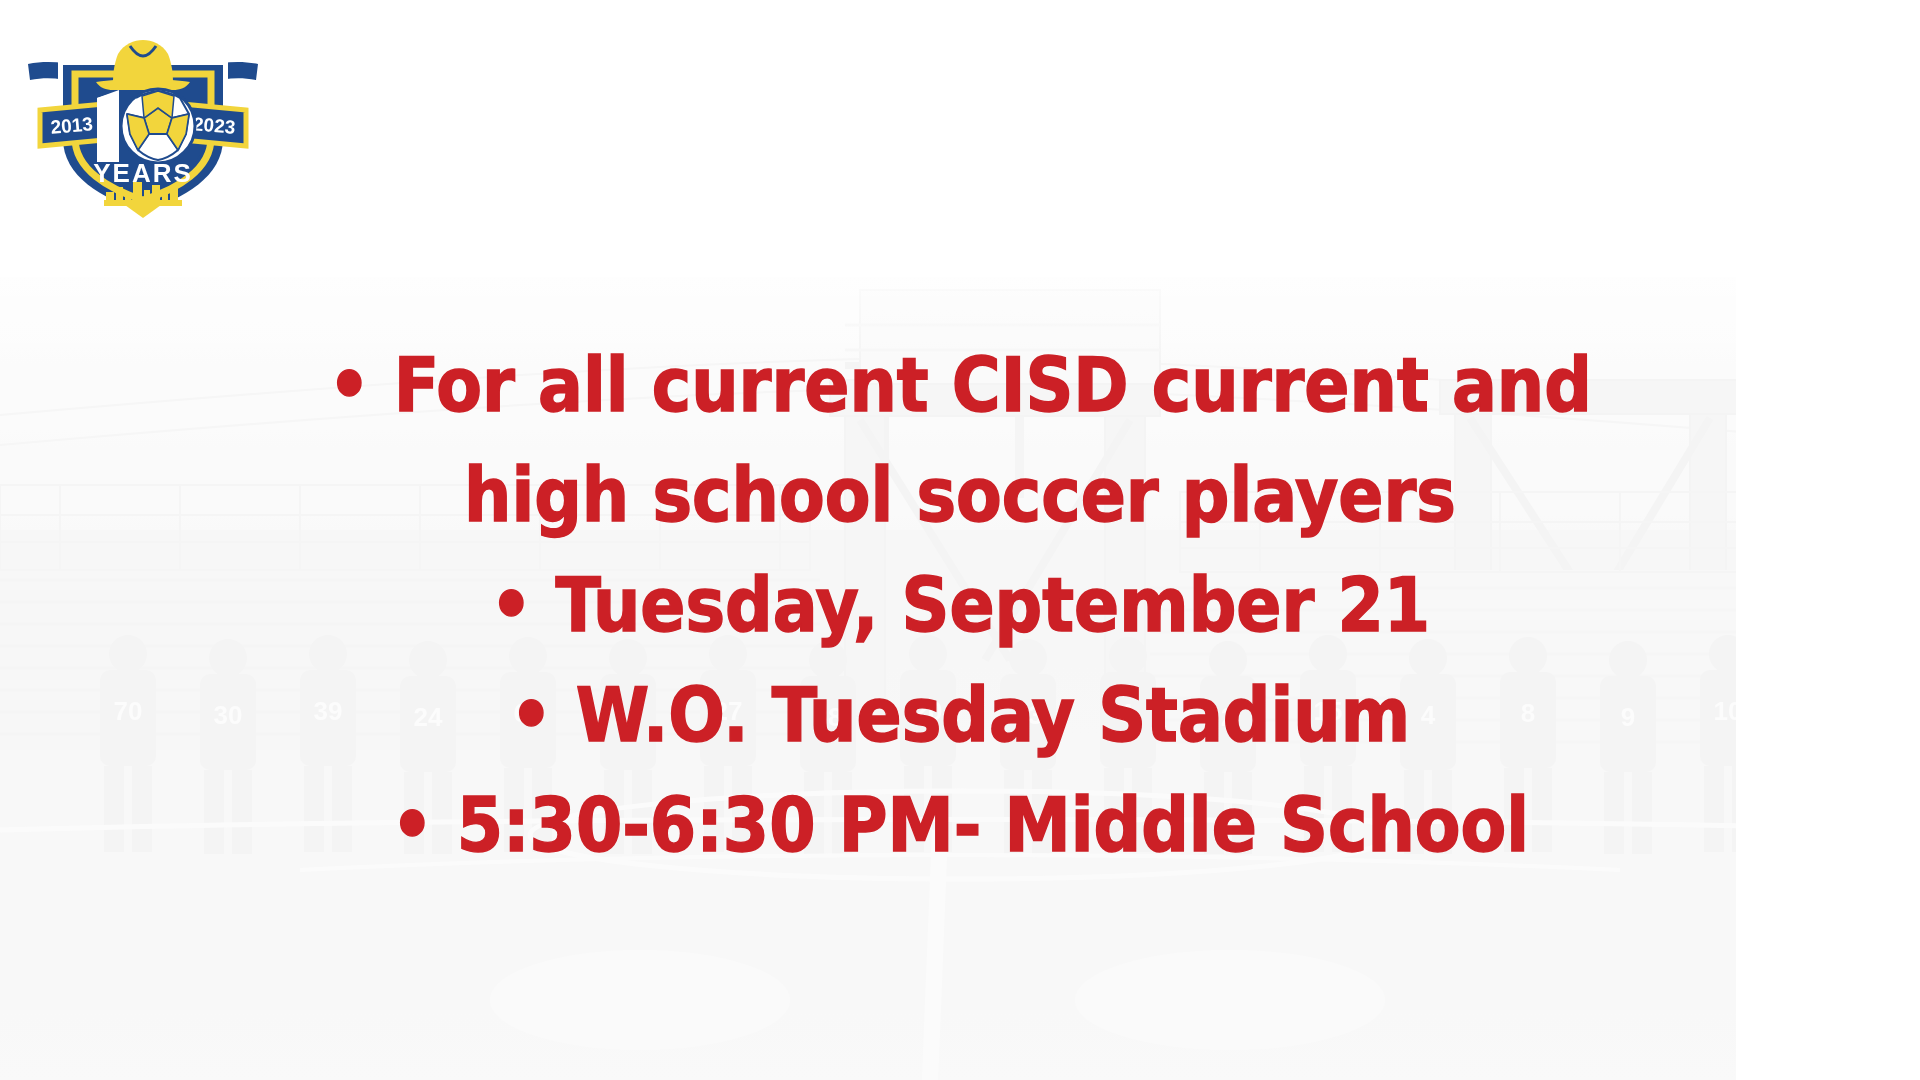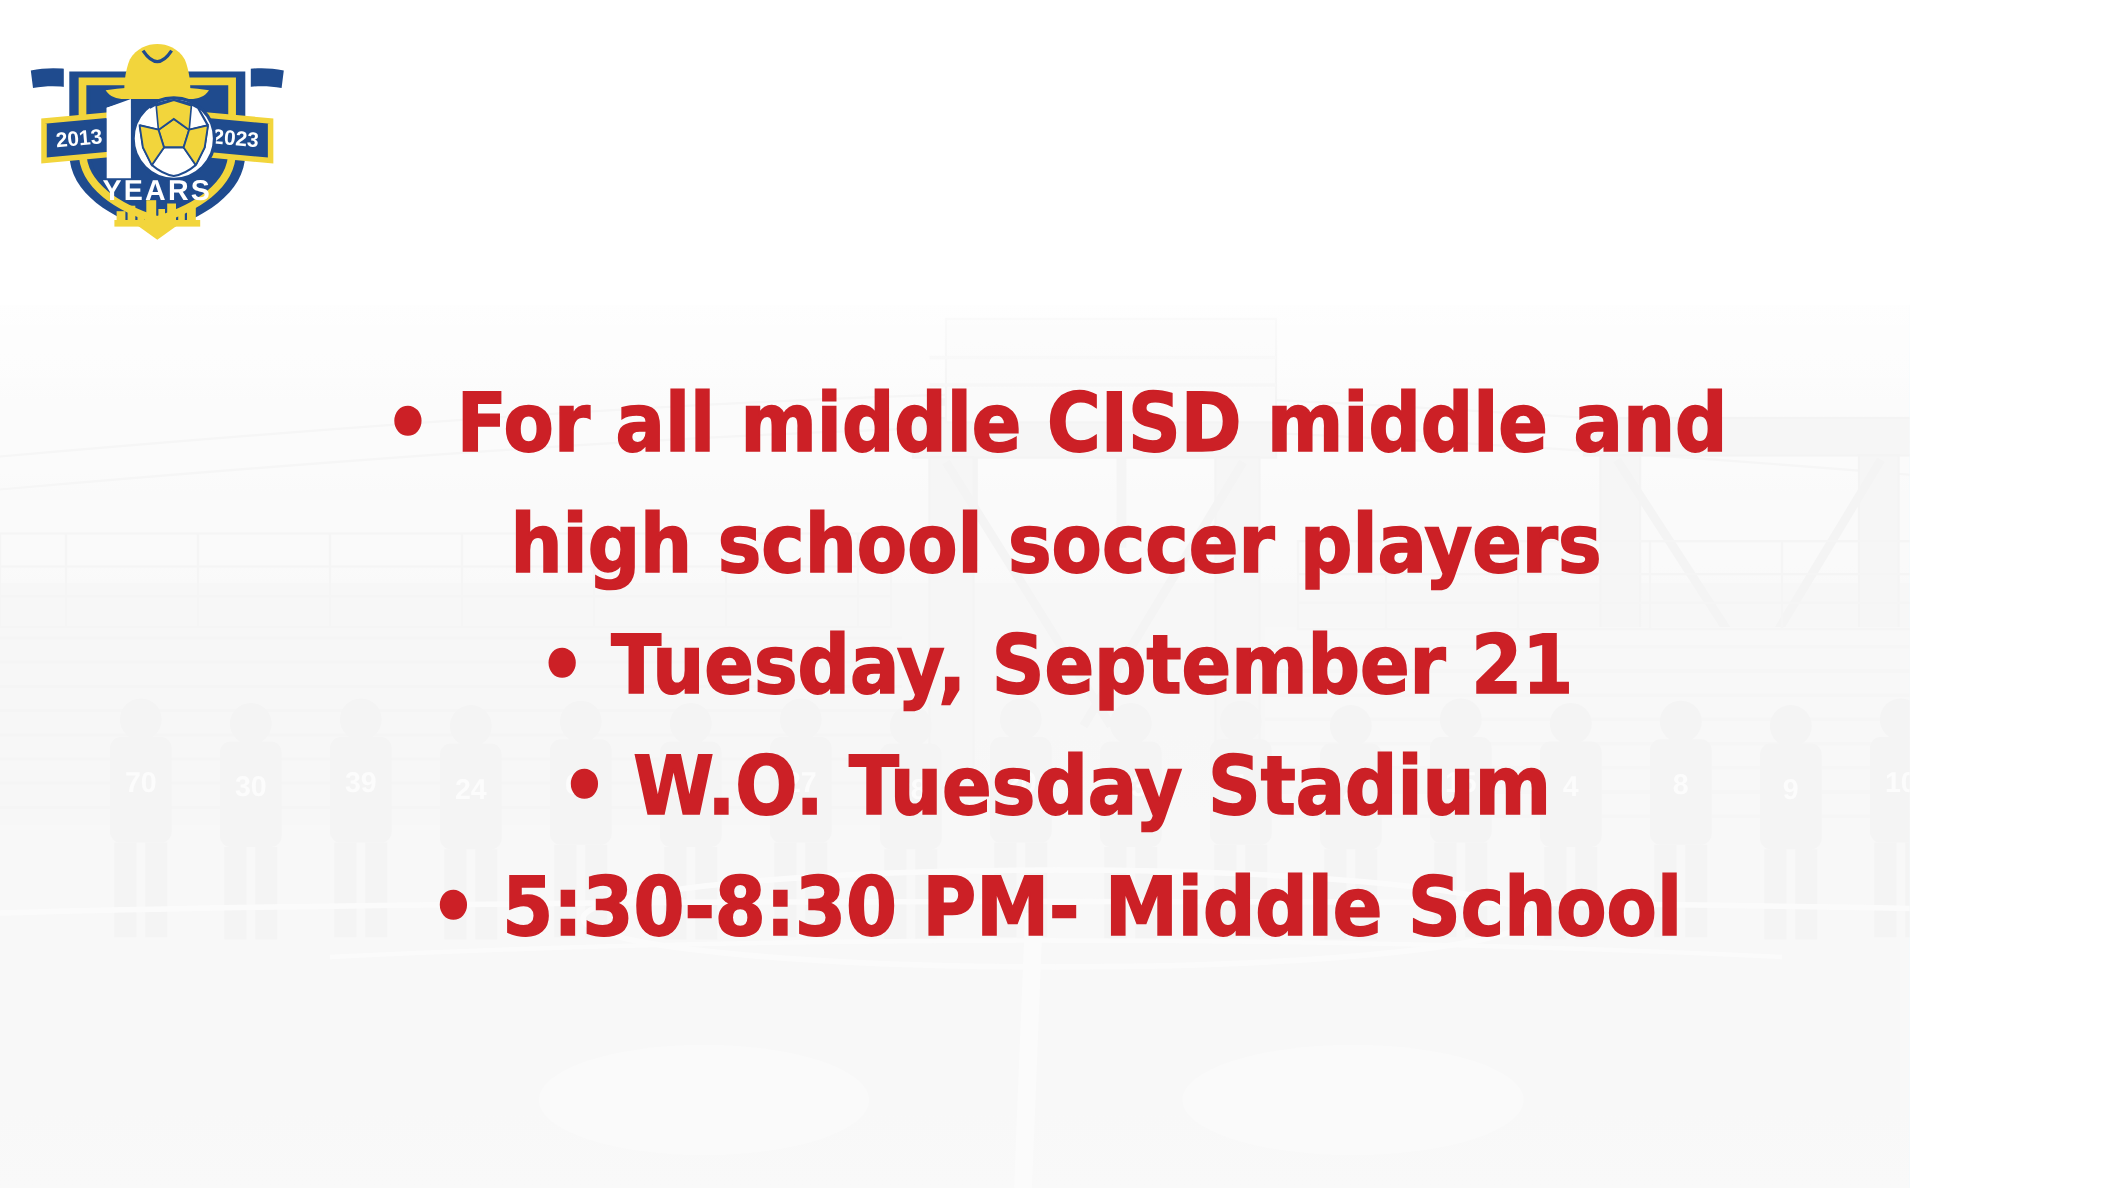--- a/index.html
+++ b/index.html
@@ -436,20 +436,20 @@
 
       <path d="M100,178 L150,178 L125,196 Z" fill="#F2D53C"></path>
     </svg>
   </div>
 
   <div class="title">FREE SOCCER CLINIC</div>
 
   <div class="subtitle">Hosted by The Vaqueros</div>
 
   <div class="bullets">
-    <div class="bullet-line">• For all middle CISD middle and</div>
+    <div class="bullet-line">• For all current CISD current and</div>
     <div class="bullet-line cont">high school soccer players</div>
     <div class="bullet-line">• Tuesday, September 21</div>
     <div class="bullet-line">• W.O. Tuesday Stadium</div>
-    <div class="bullet-line">• 5:30-8:30 PM- Middle School</div>
+    <div class="bullet-line">• 5:30-6:30 PM- Middle School</div>
   </div>
 
 </div>
 
 </body></html>

